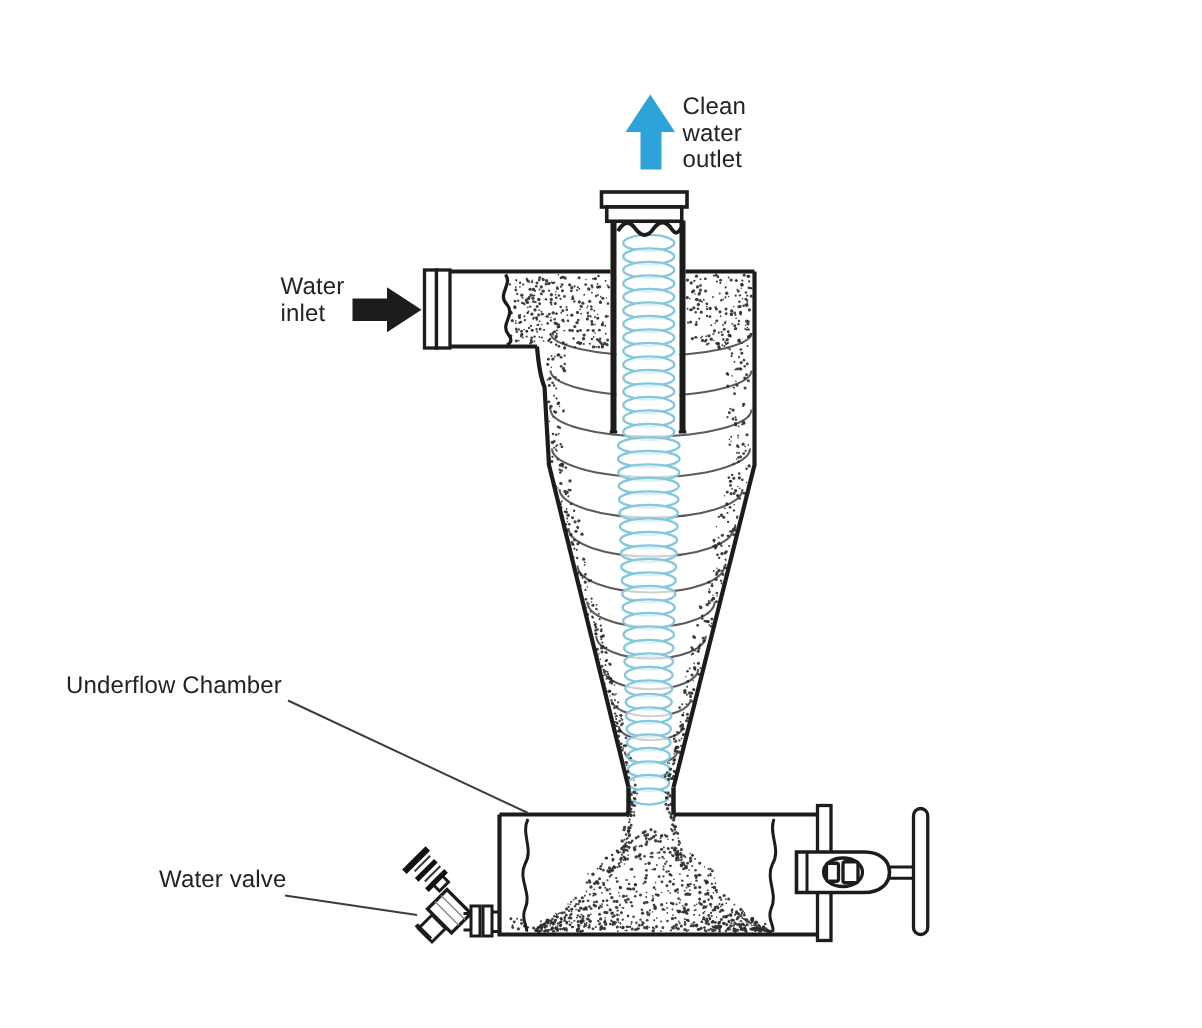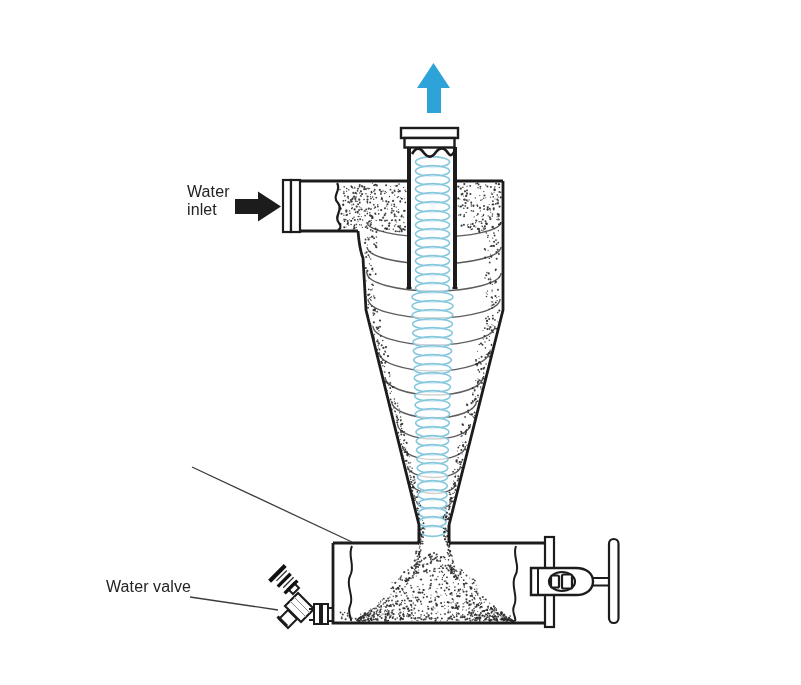--- a/index.html
+++ b/index.html
@@ -2182,16 +2182,20 @@
       </g>
     </g>
 
     <path d="M192,467 L352,542" stroke="#3c3c3c" stroke-width="1.3" fill="none"></path>
     <path d="M190,597 L278,610" stroke="#3c3c3c" stroke-width="1.3" fill="none"></path>
 
     <polygon id="arrow-up" points="433.5,63 450,88 441,88 441,113 427,113 427,88 417,88" fill="#2ea3da"></polygon>
     <polygon id="arrow-in" points="235,199 258,199 258,191.5 281,206.5 258,221.5 258,214 235,214" fill="#1c1c1c"></polygon>
   </svg>
 
+  <div class="lbl lbl-clean" style="color: rgb(35, 35, 35);">Clean
+water
+outlet</div>
   <div class="lbl lbl-inlet" style="color: rgb(35, 35, 35);">Water
 inlet</div>
+  <div class="lbl lbl-underflow" style="color: rgb(35, 35, 35);">Underflow Chamber</div>
   <div class="lbl lbl-drain" style="color: rgb(35, 35, 35);">Water valve</div>
 </div>
 
 </body></html>

